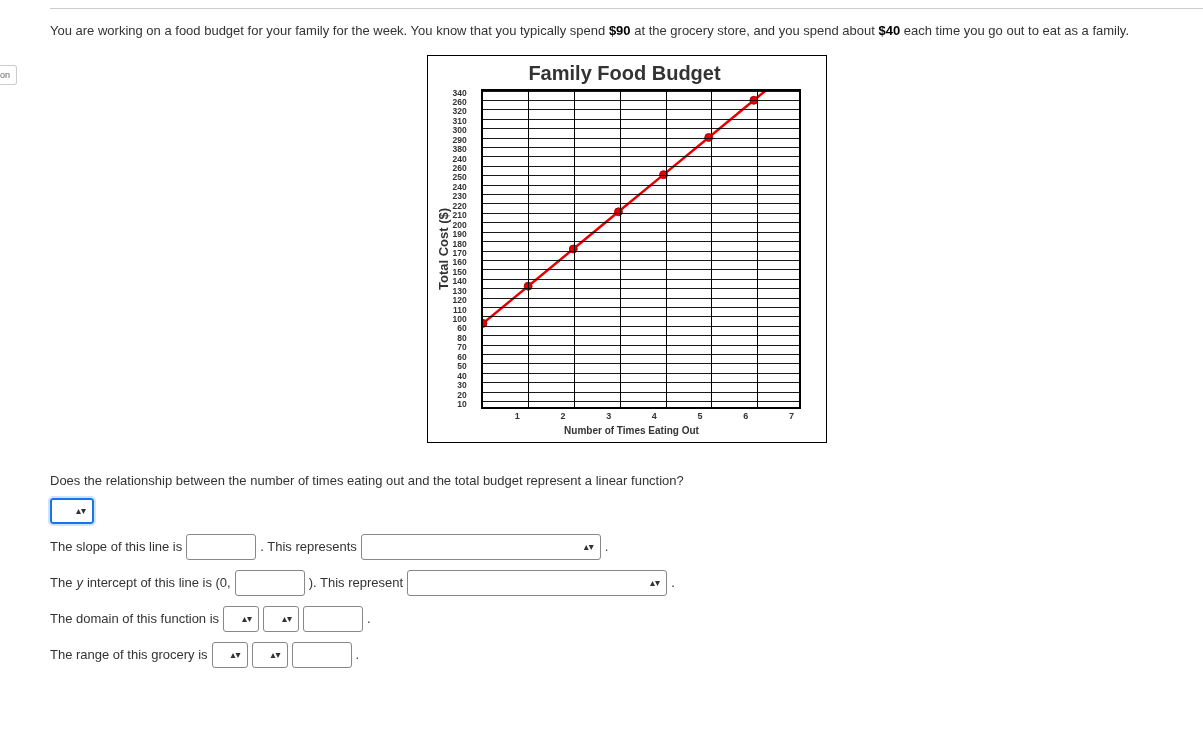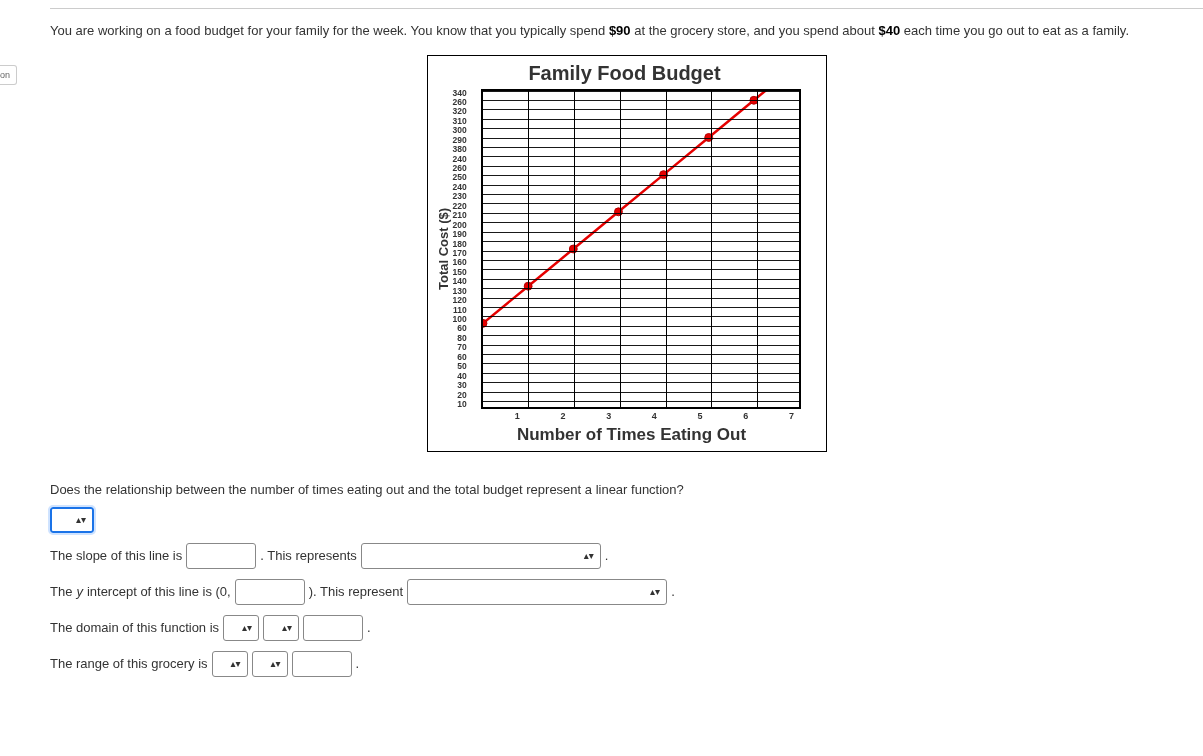--- a/index.html
+++ b/index.html
@@ -92,21 +92,21 @@
     font-size: 9px;
     font-weight: bold;
     margin-top: 2px;
     position: relative;
     height: 12px;
   }
   .x-ticks span { position: absolute; transform: translateX(-50%); }
   .x-axis-label {
     text-align: center;
     font-weight: bold;
-    font-size: 17px;
+    font-size: 10px;
     margin-top: 2px;
   }
   .question-block { margin-top: 10px; }
   .q-line { margin: 10px 0; display: flex; align-items: center; flex-wrap: wrap; gap: 4px; font-size: 13px; }
   .select {
     display: inline-flex;
     align-items: center;
     justify-content: space-between;
     border: 1px solid #888;
     border-radius: 3px;

